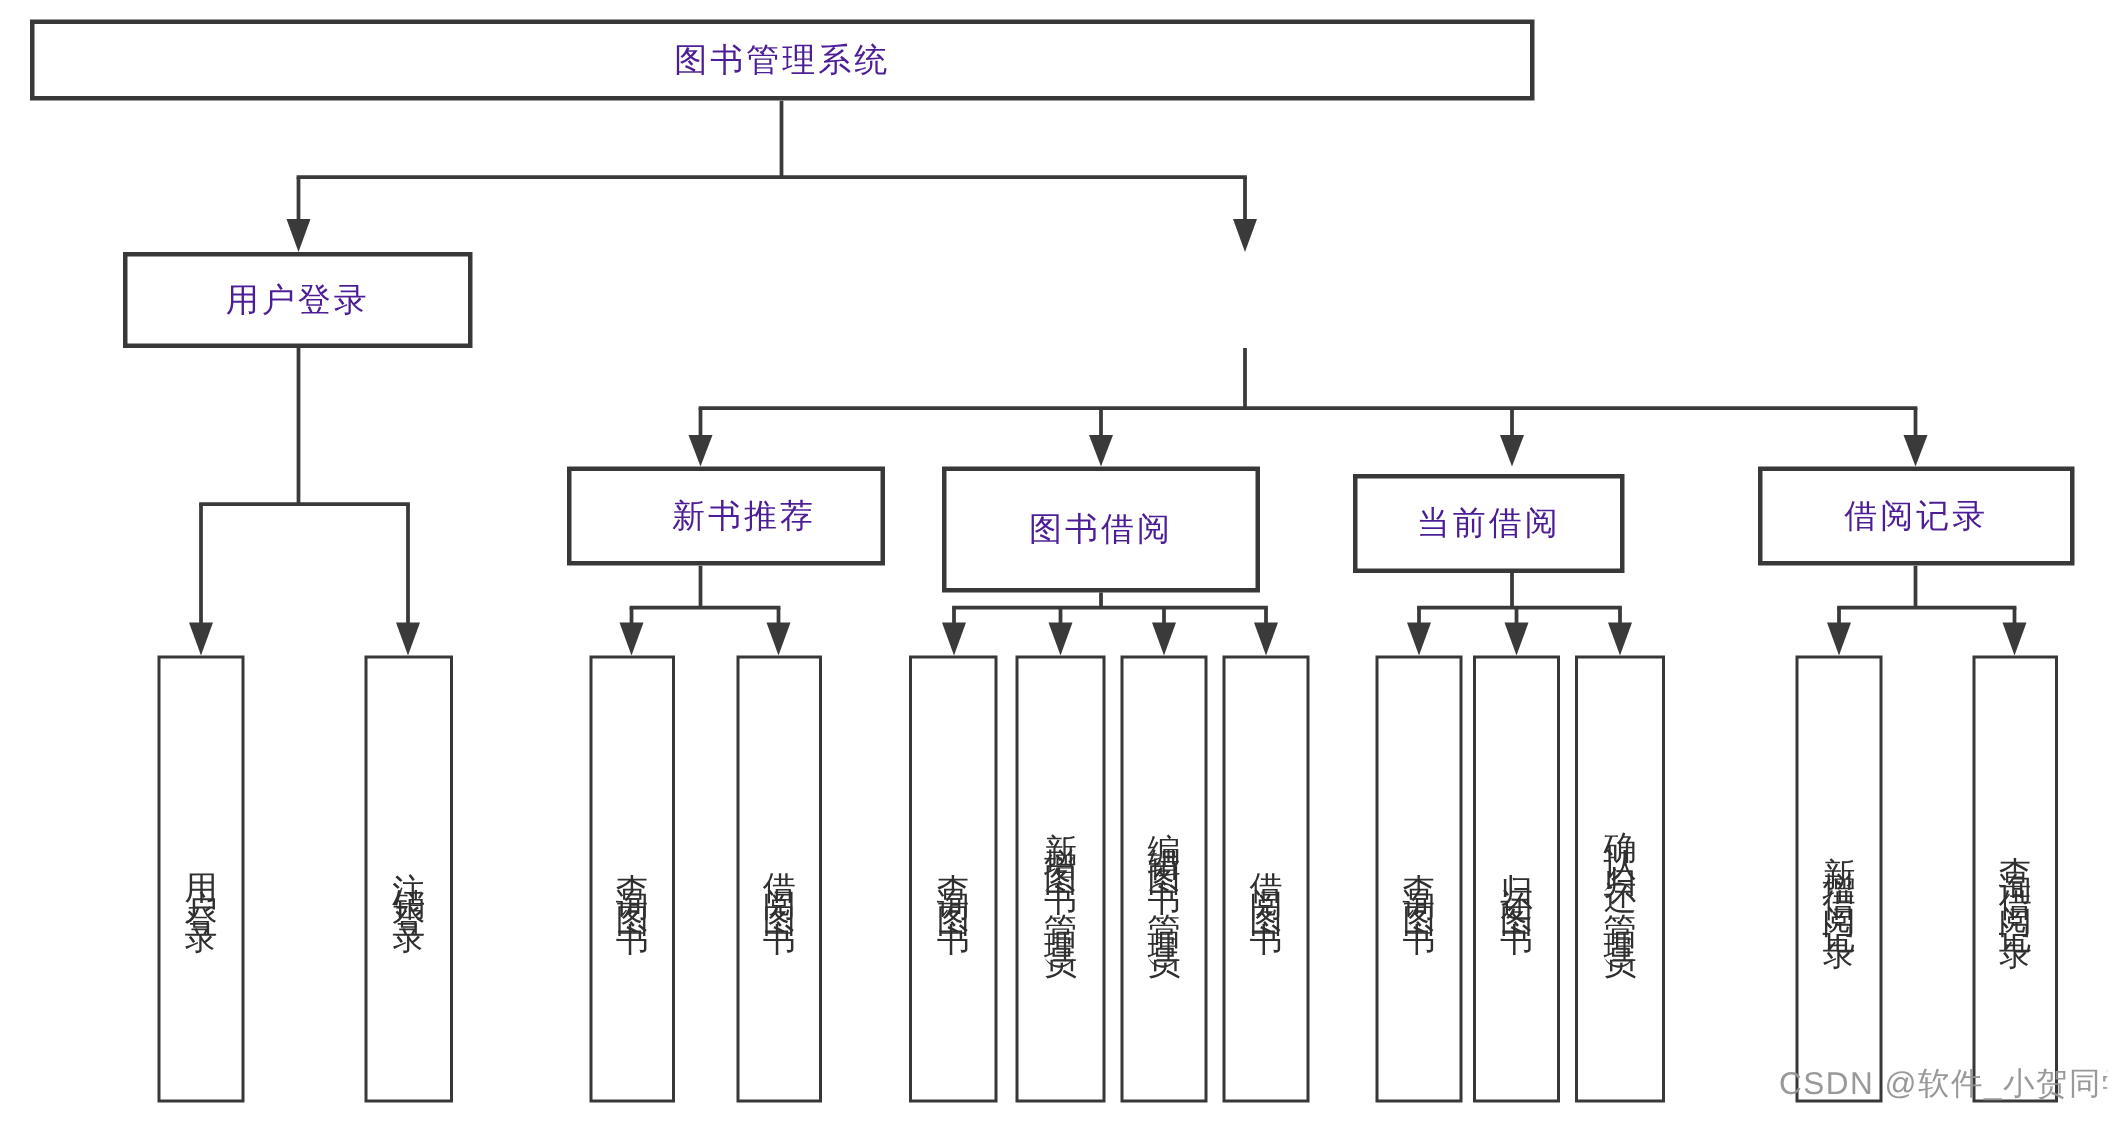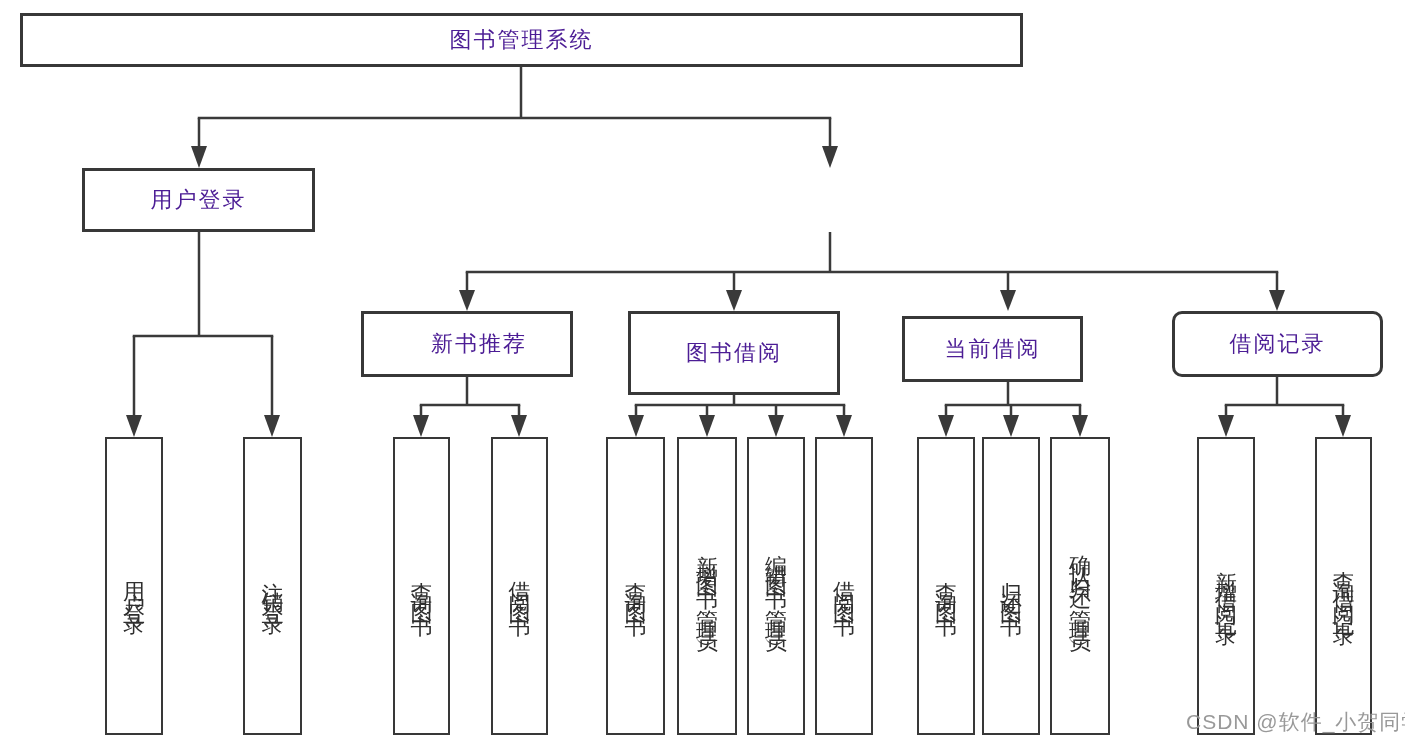--- a/index.html
+++ b/index.html
@@ -140,24 +140,24 @@
       <polygon points="1218,415 1234,415 1226,437"></polygon>
       <line x1="1343" y1="405" x2="1343" y2="417"></line>
       <polygon points="1335,415 1351,415 1343,437"></polygon>
     </g>
   </svg>
 
   <div class="hbox" style="left:20px; top:13px; width:1003px; height:54px;">图书管理系统</div>
 
   <div class="hbox" style="left:82px; top:168px; width:233px; height:64px;">用户登录</div>
 
-  <div class="hbox" style="left:361px; top:311px; width:212px; height:66px;padding-left:24px;">新书推荐</div>
+  <div class="hbox" style="left:378px; top:311px; width:212px; height:66px;padding-left:24px;">新书推荐</div>
   <div class="hbox" style="left:628px; top:311px; width:212px; height:84px;">图书借阅</div>
   <div class="hbox" style="left:902px; top:316px; width:181px; height:66px;">当前借阅</div>
-  <div class="hbox" style="left:1172px; top:311px; width:211px; height:66px;border-radius:10px;">借阅记录</div>
+  <div class="hbox" style="left:1172px; top:311px; width:211px; height:66px;">借阅记录</div>
 
   <div class="leaf" style="left:105px; width:58px;">
     <span>用户登录</span>
   </div>
   <div class="leaf" style="left:243px; width:59px;">
     <span>注销登录</span>
   </div>
   <div class="leaf" style="left:393px; width:57px;">
     <span>查询图书</span>
   </div>

